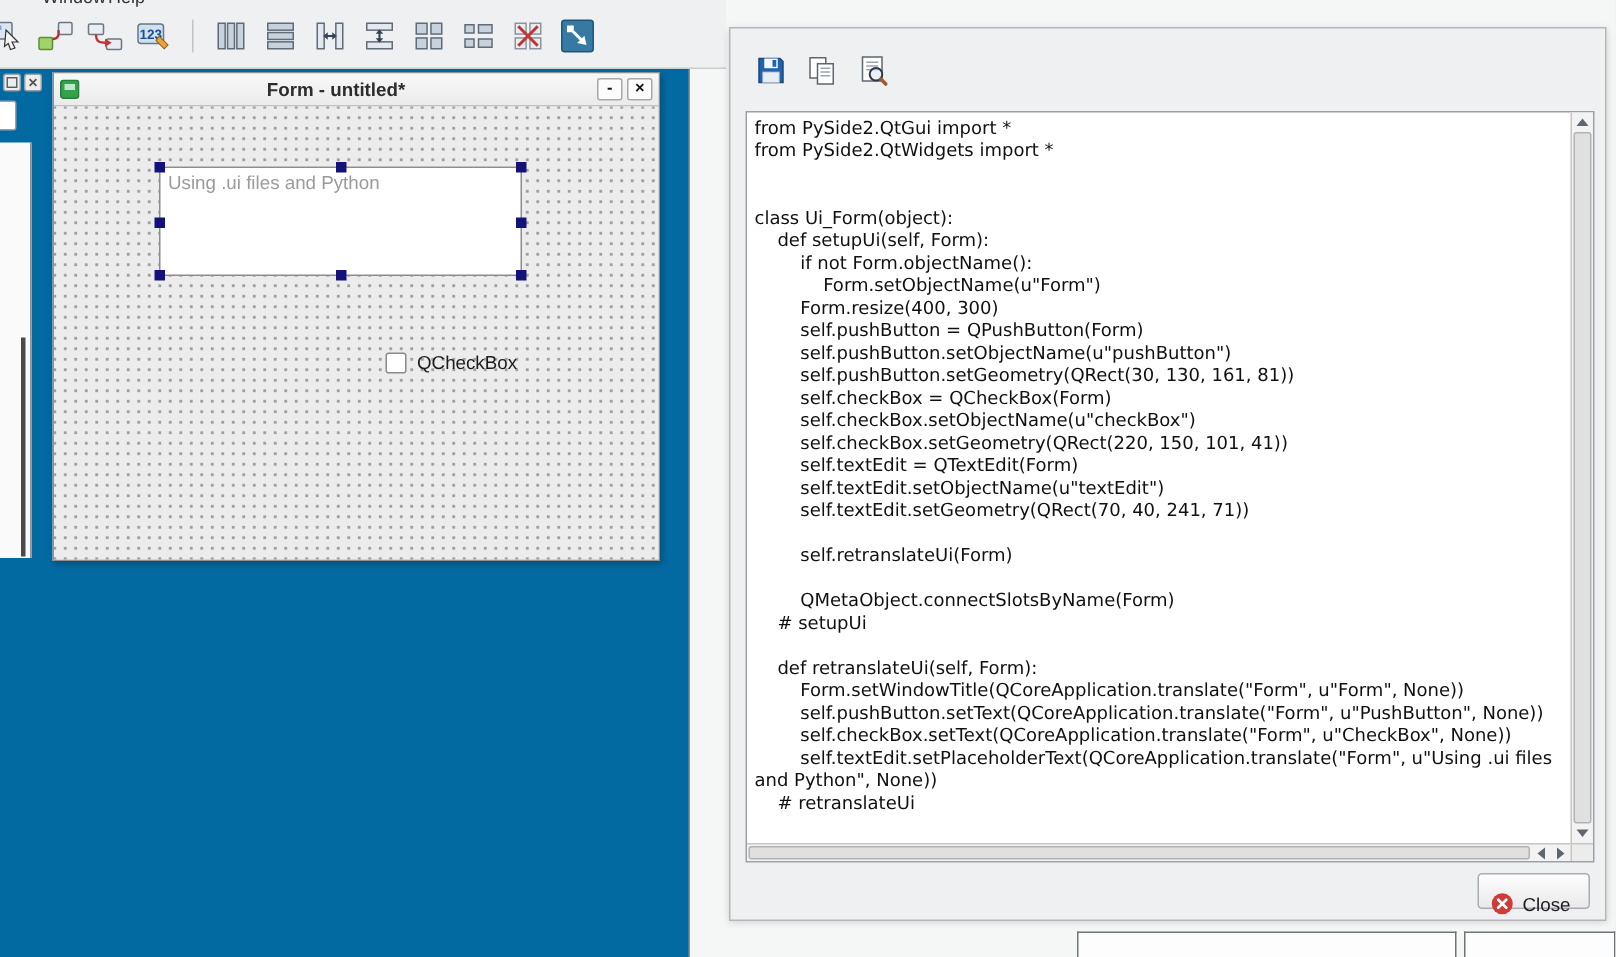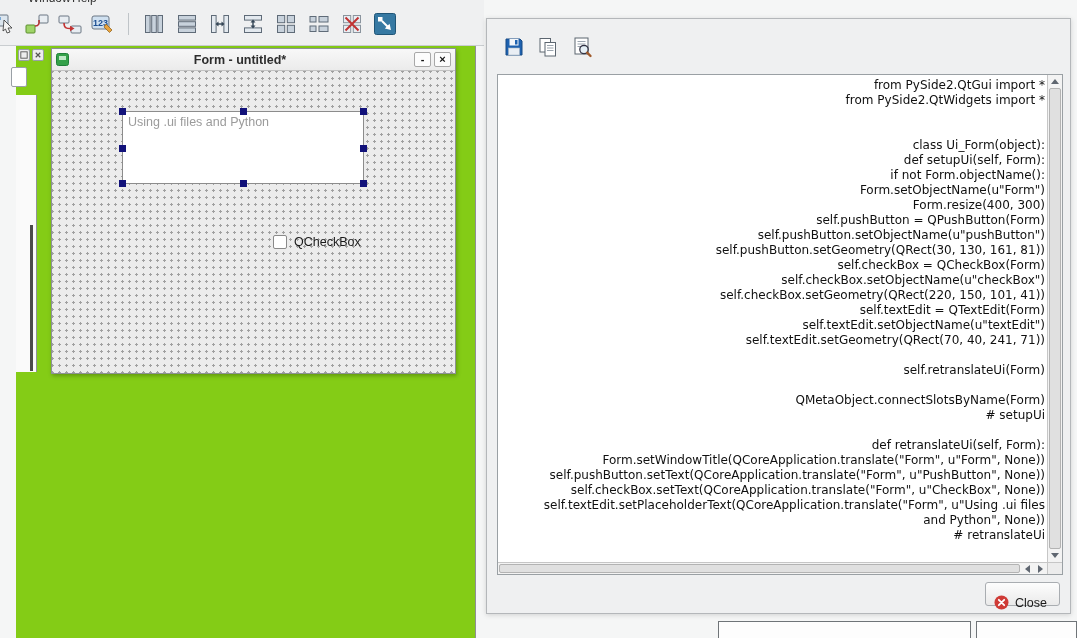--- a/index.html
+++ b/index.html
@@ -14,22 +14,22 @@
   .menubar { position:absolute; left:0; top:0; width:484px; height:6px; overflow:hidden; }
   .menubar span { position:absolute; top:-9px; font-size:12px; color:#333; }
   .menu-window { left:28px; } .menu-help { left:72px; }
 
   .toolbar { position:absolute; left:-8px; top:12px; display:flex; align-items:center; gap:9px; }
   .tb-icon { width:24px; height:24px; flex:0 0 auto; }
   .tb-icon svg { width:100%; height:100%; display:block; }
   .tb-sep { width:1px; height:22px; background:#bfc4c8; margin:0 4px; }
 
   
-  .mdi { position:absolute; left:16px; top:46px; width:460px; height:592px;
-         background:#84cc16; border-right:1px solid #8e9093; }
+  .mdi { position:absolute; left:0; top:46px; width:460px; height:592px;
+         background:#0369a1; border-right:1px solid #8e9093; }
 
   
   .dock-btn { position:absolute; width:12px; height:12px; background:#ededee;
               border:1px solid #9aa0a6; border-radius:2px; }
   .dock-btn svg { width:100%; height:100%; display:block; }
   .dock-btn.b1 { left:2px; top:3px; } .dock-btn.b2 { left:16px; top:3px; }
   .dock-input { position:absolute; left:-5px; top:21px; width:16px; height:20px;
                 background:#fff; border:1px solid #9aa0a6; border-radius:2px; }
   .dock-strip { position:absolute; left:0; top:49px; width:21px; height:277px;
                 background:#fafafa; border-right:1px solid #8f9398; }
@@ -61,21 +61,21 @@
 
   .pushbutton { position:absolute; left:32px; top:133px; width:160px; height:77px;
                 background:linear-gradient(#fbfbfb,#ebebeb); border:1px solid #9e9e9e; border-radius:3px;
                 display:flex; align-items:center; justify-content:center; font-size:12.5px; color:#1b1b1b; }
   .checkbox-row { position:absolute; left:221px; top:164px; display:flex; align-items:center; gap:7px; }
   .cb-box { width:14px; height:14px; background:#fff; border:1px solid #8a8a8a; border-radius:2px; }
   .cb-label { font-size:12.5px; color:#1b1b1b; }
 
   
   .dialog { position:absolute; left:486px; top:18px; width:585px; height:596px;
-            background:#eff0f1; border:1px solid #b4b7ba; box-shadow:0 1px 5px rgba(0,0,0,.15);text-align:right; }
+            background:#eff0f1; border:1px solid #b4b7ba; box-shadow:0 1px 5px rgba(0,0,0,.15); }
   .dlg-toolbar { position:absolute; left:16px; top:17px; display:flex; align-items:center; gap:12px; }
   .dlg-icon { width:22px; height:22px; }
   .dlg-icon svg { width:100%; height:100%; display:block; }
 
   .code-area { position:absolute; left:10px; top:55px; width:566px; height:501px;
                background:#fff; border:1px solid #9aa0a4; }
   .code-pre { position:absolute; left:0; top:0; right:15px; bottom:12px; overflow:hidden;
               padding:3px 2px 0 5px; font-family:"DejaVu Sans", sans-serif;
               font-size:12px; line-height:15px; color:#101010; white-space:pre; }
 

